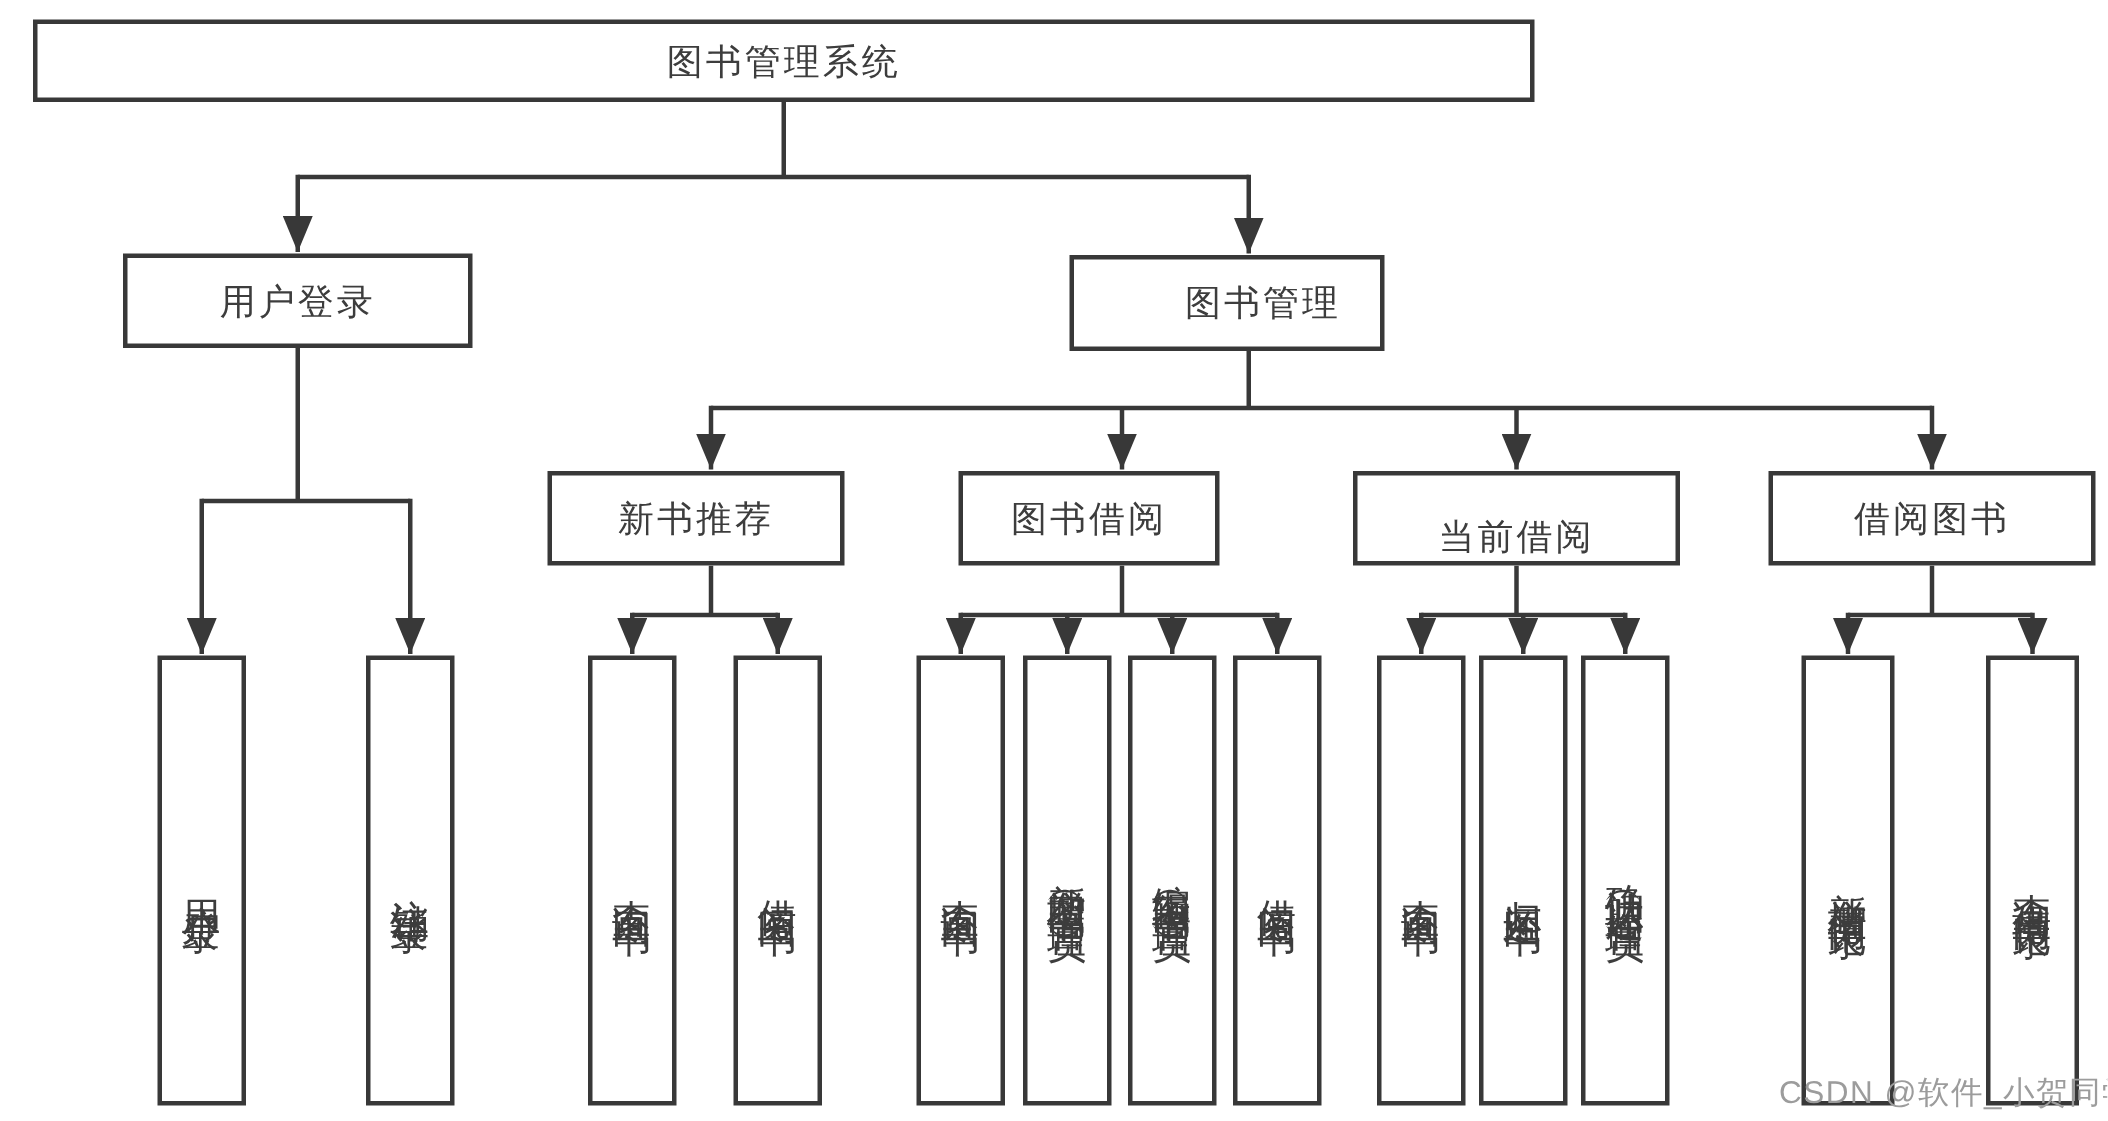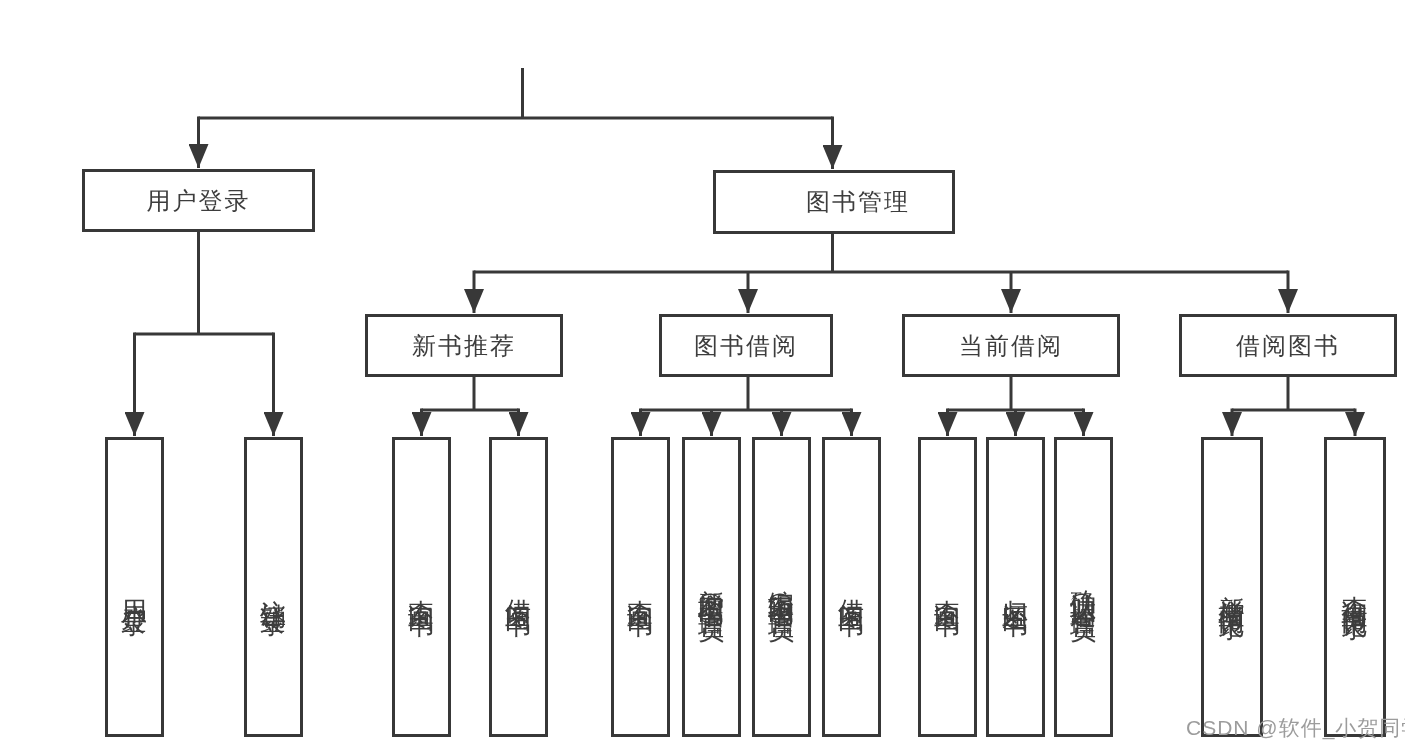--- a/index.html
+++ b/index.html
@@ -117,35 +117,38 @@
     </g>
 
     <g>
       <path class="edge" d="M1288,377 L1288,410"></path>
       <path class="edge" d="M1232,410 L1355,410"></path>
       <path class="edge" d="M1232,408.5 L1232,436" marker-end="url(#arrow)"></path>
       <path class="edge" d="M1355,408.5 L1355,436" marker-end="url(#arrow)"></path>
     </g>
   </svg>
 
+  <div class="hbox" style="left:22px;top:13px;width:1001px;height:55px;">
+    <span>图书管理系统</span>
+  </div>
 
   <div class="hbox" style="left:82px;top:169px;width:233px;height:63px;">
     <span>用户登录</span>
   </div>
-  <div class="hbox" style="left:713px;top:170px;width:242px;height:64px;padding-left:48px;">
+  <div class="hbox" style="left:713px;top:170px;width:210px;height:64px;padding-left:48px;">
     <span>图书管理</span>
   </div>
 
   <div class="hbox" style="left:365px;top:314px;width:198px;height:63px;">
     <span>新书推荐</span>
   </div>
-  <div class="hbox" style="left:639px;top:314px;width:174px;height:63px;margin-left:20px;">
+  <div class="hbox" style="left:639px;top:314px;width:174px;height:63px;">
     <span>图书借阅</span>
   </div>
-  <div class="hbox" style="left:902px;top:314px;width:218px;height:63px;">
+  <div class="hbox" style="left:902px;top:314px;width:218px;height:63px;align-items:flex-end;">
     <span>当前借阅</span>
   </div>
   <div class="hbox" style="left:1179px;top:314px;width:218px;height:63px;">
     <span>借阅图书</span>
   </div>
 
   <div class="vbox" style="left:105px;">
     <span class="vtext">用户登录</span>
   </div>
   <div class="vbox" style="left:244px;">

